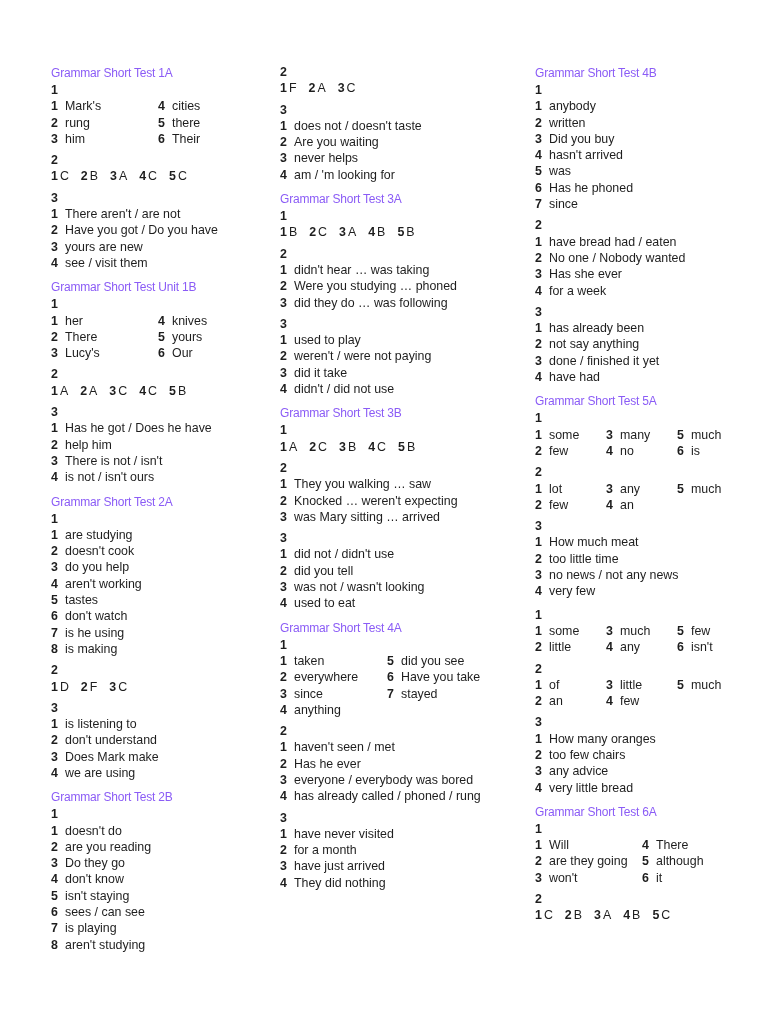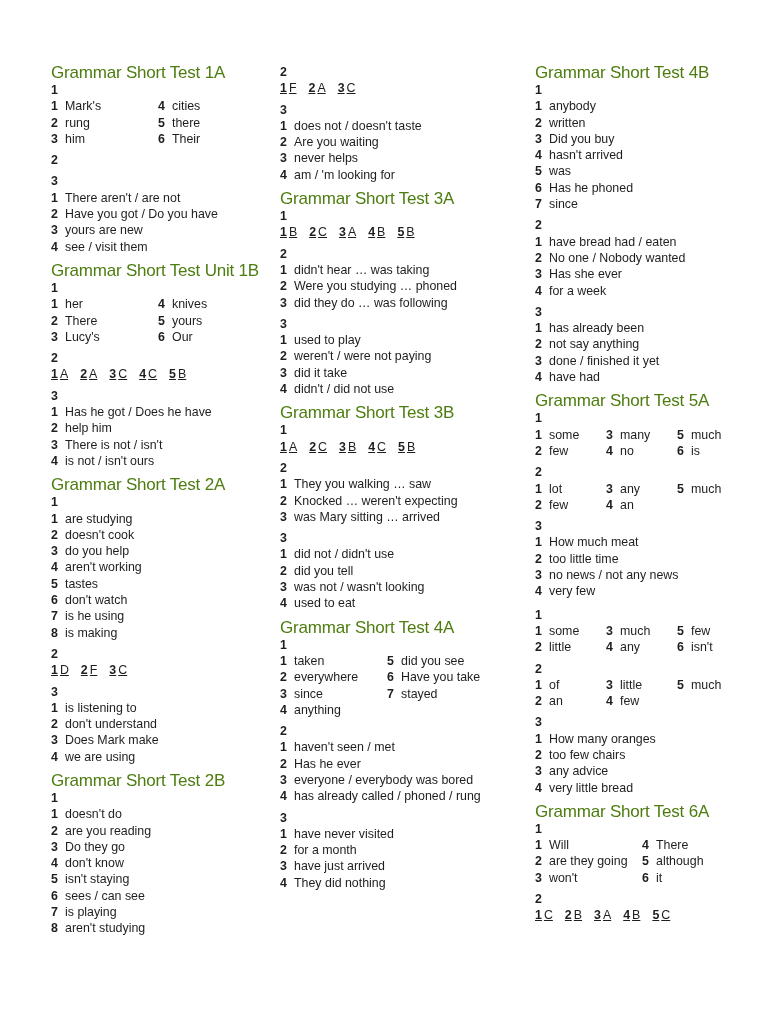--- a/index.html
+++ b/index.html
@@ -7,32 +7,32 @@
     width: 768px; height: 1024px; position: relative; overflow: hidden;
     font-family: "Liberation Sans", "DejaVu Sans", sans-serif;
     color: #1e1e1e; font-size: 12.4px;
   }
   .col { position: absolute; top: 64px; width: 225px; }
   .col1 { left: 51px; }
   .col2 { left: 280px; }
   .col3 { left: 535px; }
   .test { margin-bottom: 7px; }
   .test-title {
-    color: #4d7c0f; font-size: 17px; font-weight: normal;
+    color: #8b5cf6; font-size: 12px; font-weight: normal;
     line-height: 18px; margin: 0; letter-spacing: -0.2px;
   }
   .section { margin-bottom: 5px; }
   .sec-num { font-weight: bold; line-height: 16.3px; font-size: 12.4px; }
   .item { display: flex; line-height: 16.3px; }
   .num { font-weight: bold; width: 14px; flex: 0 0 14px; }
   .txt { flex: 1; }
   .grid2 { display: grid; grid-template-columns: 107px 1fr; }
   .grid3 { display: grid; grid-template-columns: 71px 71px 1fr; }
   .letters { line-height: 16.3px; }
-  .letters .lt { margin-right: 12px; text-decoration: underline; }
+  .letters .lt { margin-right: 12px; }
   .letters .lt b { font-weight: bold; margin-right: 2px; }
 </style>
 </head>
 <body>
 
 <div id="page">
     <div class="col col1">
       <div class="test">
         <h2 class="test-title">Grammar Short Test 1A</h2>
         <div class="section">
@@ -59,20 +59,21 @@
               <span class="txt">him</span>
             </div>
             <div class="item">
               <span class="num">6</span>
               <span class="txt">Their</span>
             </div>
           </div>
         </div>
         <div class="section">
           <div class="sec-num">2</div>
+          <div class="letters"><span class="lt"><b>1</b><span>C</span></span><span class="lt"><b>2</b><span>B</span></span><span class="lt"><b>3</b><span>A</span></span><span class="lt"><b>4</b><span>C</span></span><span class="lt"><b>5</b><span>C</span></span></div>
         </div>
         <div class="section">
           <div class="sec-num">3</div>
           <div class="item">
             <span class="num">1</span>
             <span class="txt">There aren't / are not</span>
           </div>
           <div class="item">
             <span class="num">2</span>
             <span class="txt">Have you got / Do you have</span>

